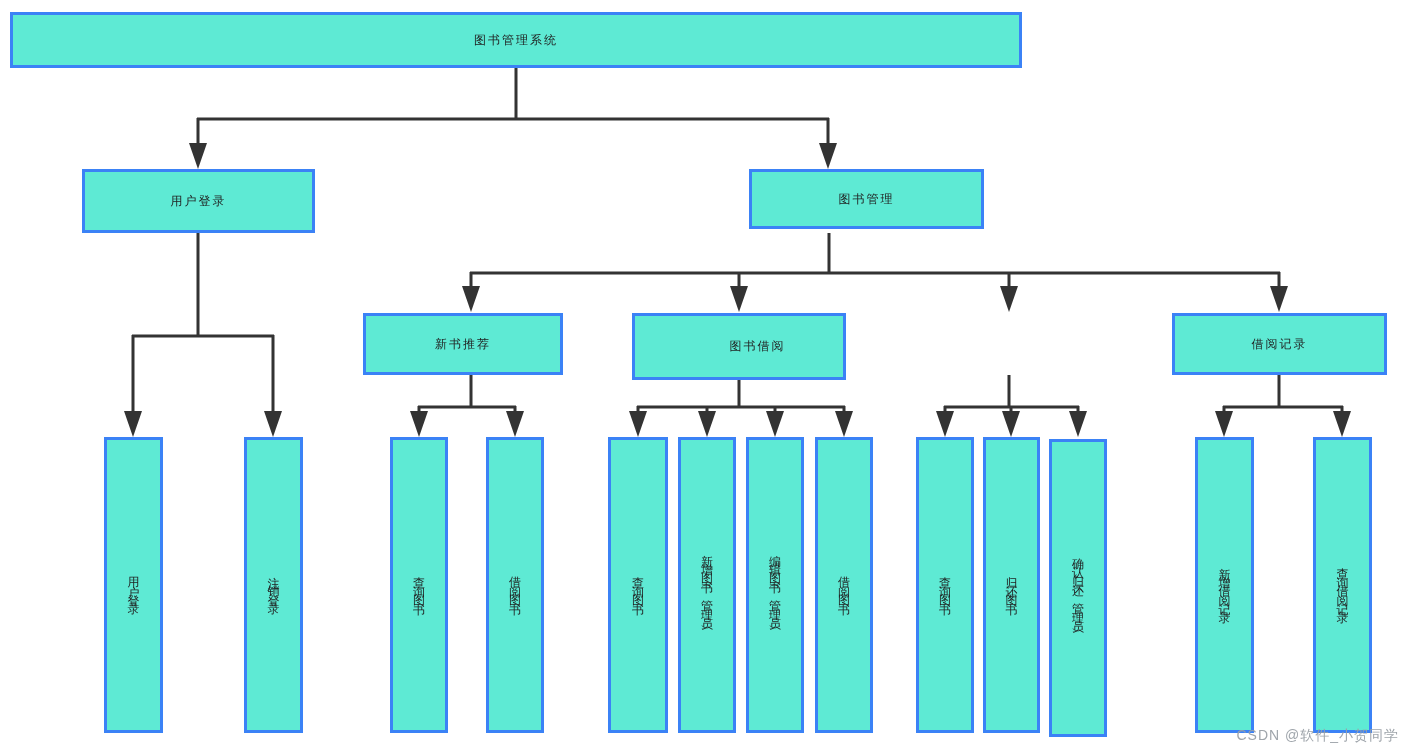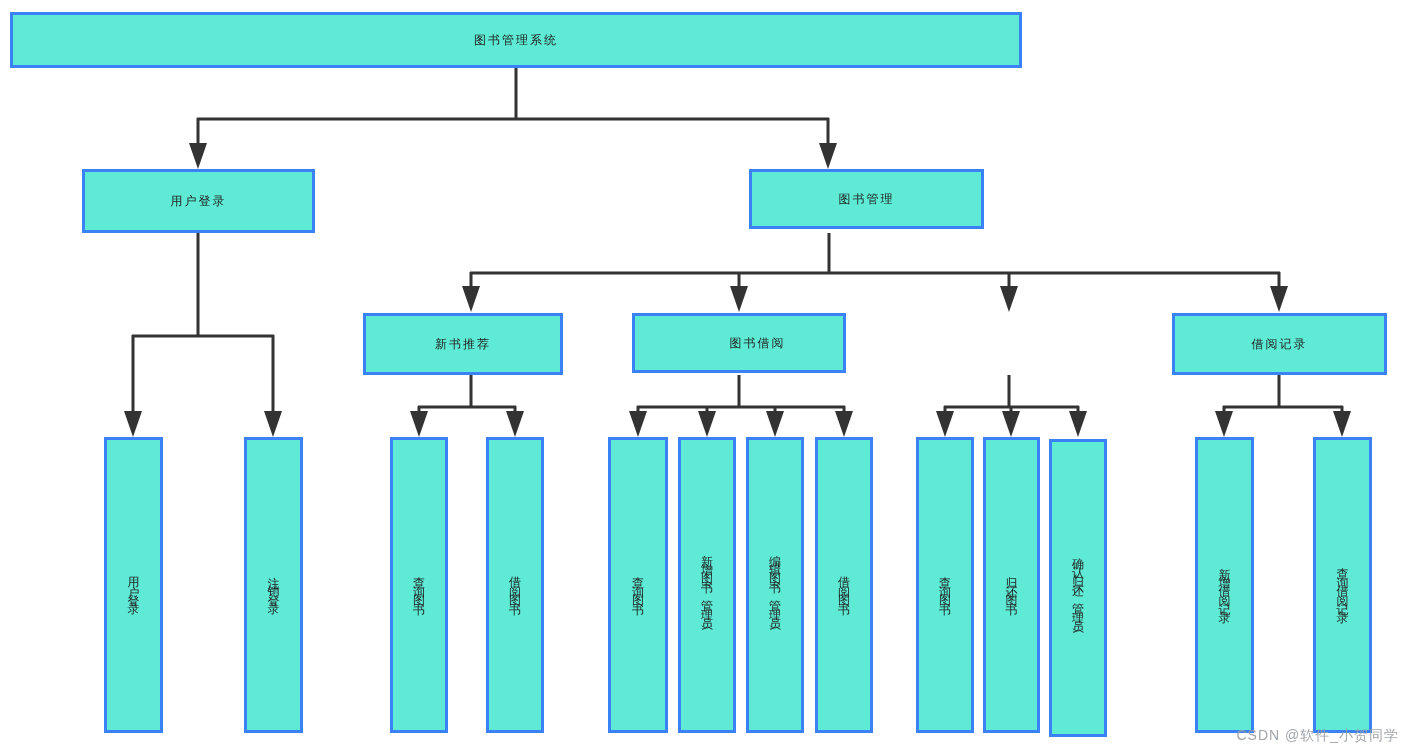--- a/index.html
+++ b/index.html
@@ -93,21 +93,21 @@
       <path d="M1333 411L1351 411L1342 437Z"></path>
     </g>
   </svg>
 
   <div class="node" style="left:10px; top:12px; width:1012px; height:56px;">图书管理系统</div>
 
   <div class="node" style="left:82px; top:169px; width:233px; height:64px;">用户登录</div>
   <div class="node" style="left:712px; top:169px; width:235px; height:60px;margin-left:37px;">图书管理</div>
 
   <div class="node" style="left:363px; top:313px; width:200px; height:62px;">新书推荐</div>
-  <div class="node" style="left:632px; top:313px; width:214px; height:60px;padding-left:37px;">图书借阅</div>
+  <div class="node" style="left:632px; top:313px; width:214px; height:67px;padding-left:37px;">图书借阅</div>
   <div class="node" style="left:1172px; top:313px; width:215px; height:62px;">借阅记录</div>
 
   <div class="node v" style="left:104px; top:437px; width:59px; height:296px;">用户登录</div>
   <div class="node v" style="left:244px; top:437px; width:59px; height:296px;">注销登录</div>
 
   <div class="node v" style="left:390px; top:437px; width:58px; height:296px;">查询图书</div>
   <div class="node v" style="left:486px; top:437px; width:58px; height:296px;">借阅图书</div>
 
   <div class="node v" style="left:608px; top:437px; width:60px; height:296px;">查询图书</div>
   <div class="node v" style="left:678px; top:437px; width:58px; height:296px;">新增图书（管理员）</div>

